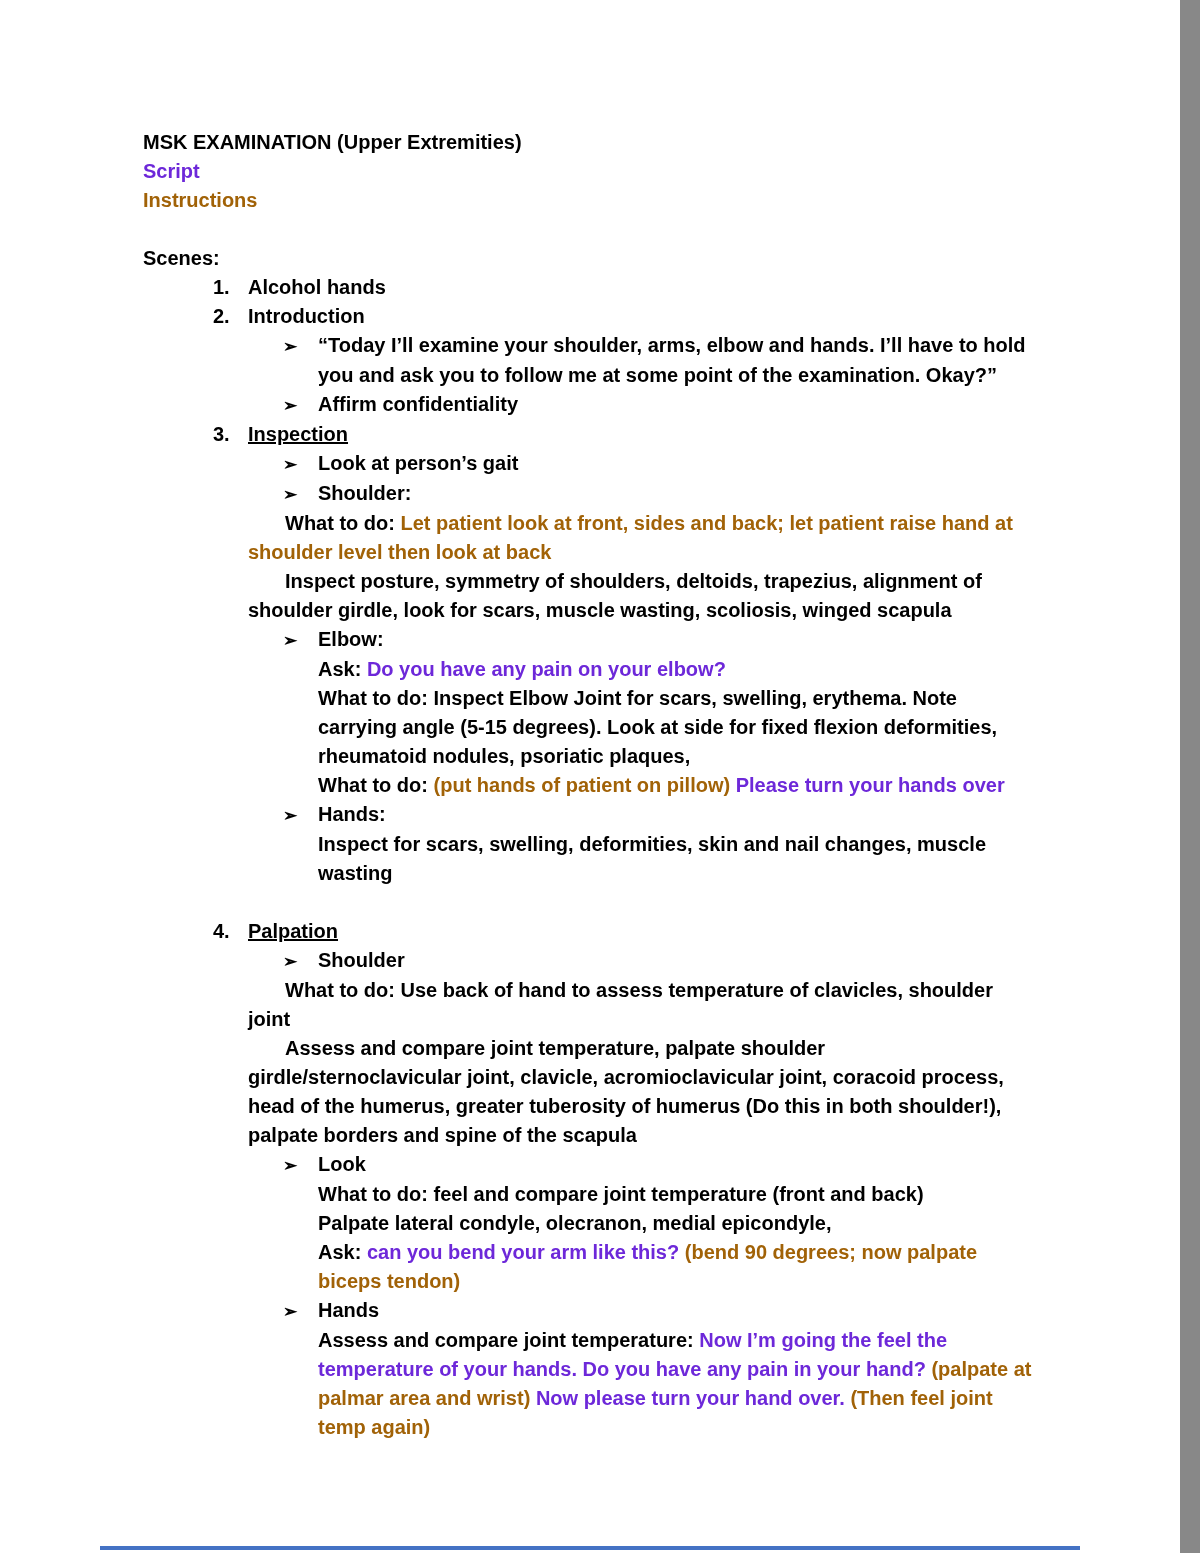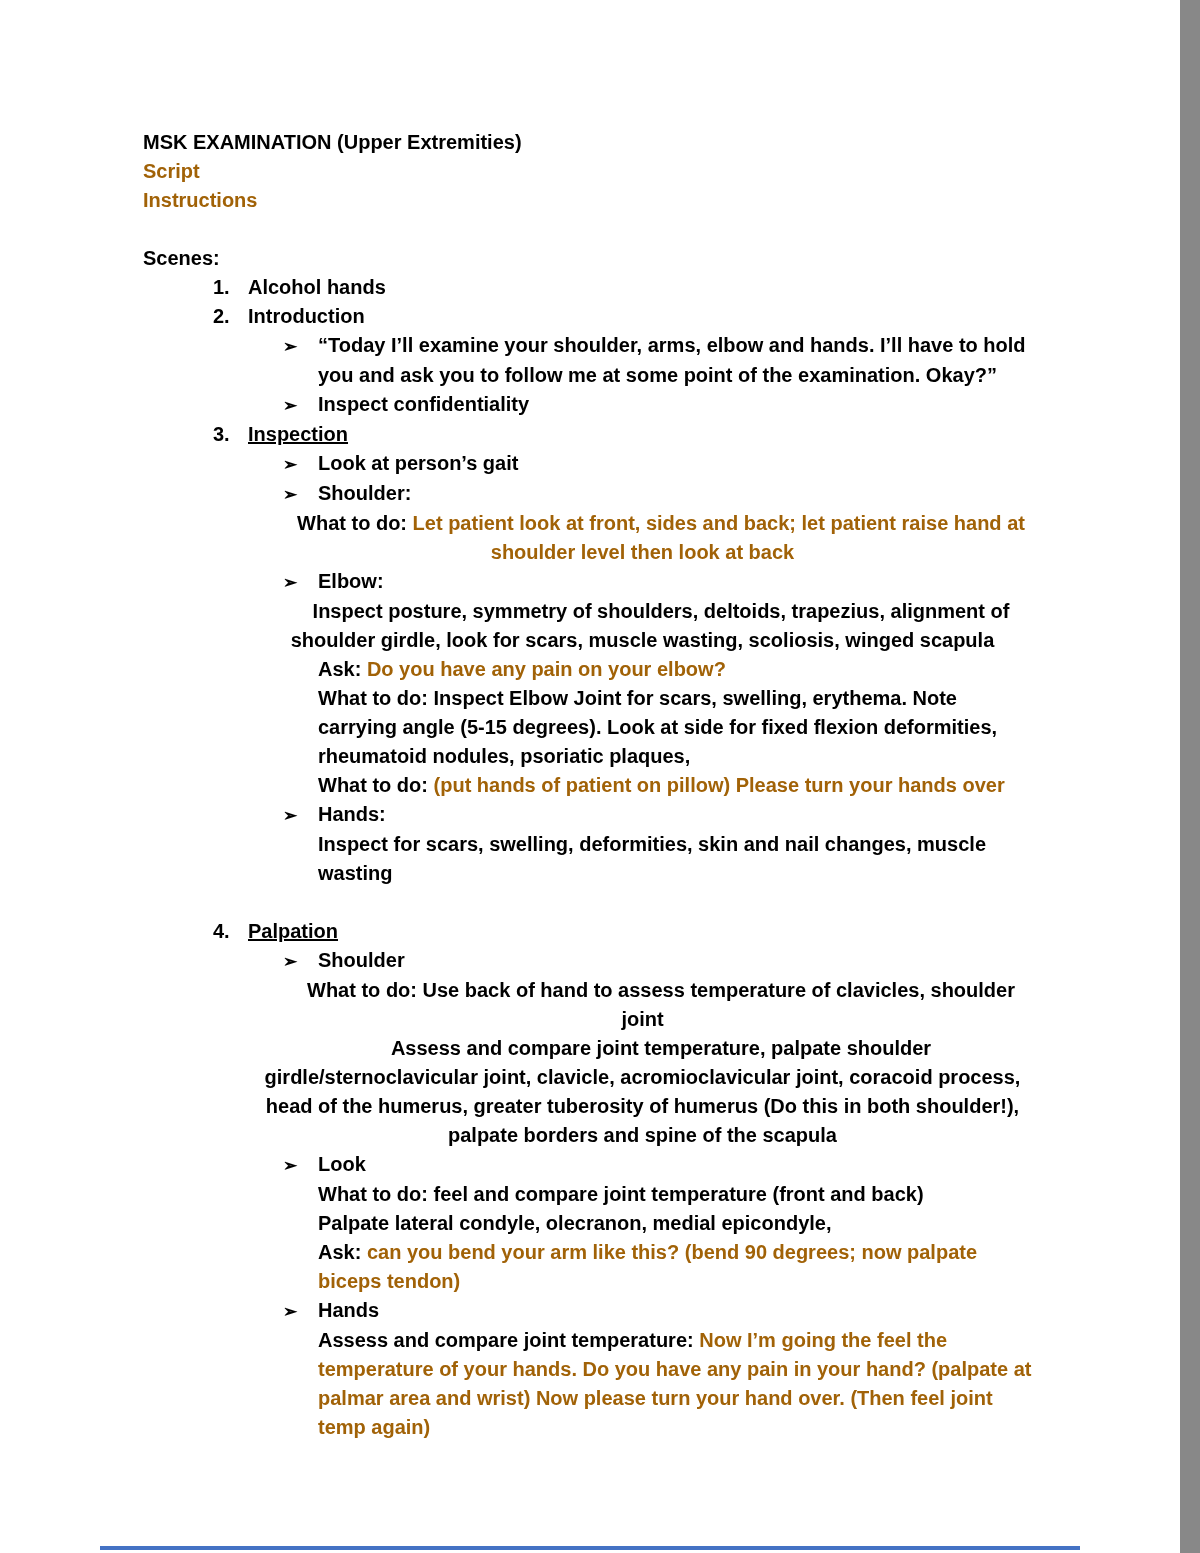--- a/index.html
+++ b/index.html
@@ -16,27 +16,27 @@
     padding: 128px 143px 0 143px;
     font-size: 20px;
     line-height: 29px;
     font-weight: 700;
     color: #000000;
   }
   .blk { margin: 0; }
   .b-p0   { padding-left: 0; }
   .b-num  { padding-left: 105px; text-indent: -35px; }
   .b-arrow{ padding-left: 175px; text-indent: -35px; }
-  .b-p285 { padding-left: 105px; text-indent: 37px; text-align: center; }
+  .b-p285 { padding-left: 105px; text-indent: 37px; }
   .b-p318 { padding-left: 175px; }
   .b-blank{ }
   .marker { display: inline-block; width: 35px; text-indent: 0; }
   .b-arrow .marker { font-size: 17px; }
   .seg-k { color: #000000; }
-  .seg-r { color: #a16207; }
+  .seg-r { color: #6d28d9; }
   .seg-b { color: #a16207; }
   .seg-u { text-decoration: underline; margin-top: 37px; }
   .bottom-rule {
     position: absolute;
     left: 100px;
     right: 100px;
     bottom: 3px;
     height: 4px;
   }
 </style>
@@ -46,27 +46,27 @@
 <div class="page">
   <div class="doc">
       <p class="blk b-p0"><span class="seg-k">MSK EXAMINATION (Upper Extremities)</span></p>
       <p class="blk b-p0"><span class="seg-r">Script</span></p>
       <p class="blk b-p0"><span class="seg-b">Instructions</span></p>
       <p class="blk b-blank">&nbsp;</p>
       <p class="blk b-p0"><span class="seg-k">Scenes:</span></p>
       <p class="blk b-num"><span class="marker">1.</span><span class="seg-k">Alcohol hands</span></p>
       <p class="blk b-num"><span class="marker">2.</span><span class="seg-k">Introduction</span></p>
       <p class="blk b-arrow"><span class="marker">➢</span><span class="seg-k">“Today I’ll examine your shoulder, arms, elbow and hands. I’ll have to hold you and ask you to follow me at some point of the examination. Okay?”</span></p>
-      <p class="blk b-arrow"><span class="marker">➢</span><span class="seg-k">Inspect confidentiality</span></p>
+      <p class="blk b-arrow"><span class="marker">➢</span><span class="seg-k">Affirm confidentiality</span></p>
       <p class="blk b-num"><span class="marker">3.</span><span class="seg-k seg-u">Inspection</span></p>
       <p class="blk b-arrow"><span class="marker">➢</span><span class="seg-k">Look at person’s gait</span></p>
       <p class="blk b-arrow"><span class="marker">➢</span><span class="seg-k">Shoulder:</span></p>
       <p class="blk b-p285"><span class="seg-k">What to do: </span><span class="seg-b">Let patient look at front, sides and back; let patient raise hand at shoulder level then look at back</span></p>
+      <p class="blk b-p285"><span class="seg-k">Inspect posture, symmetry of shoulders, deltoids, trapezius, alignment of shoulder girdle, look for scars, muscle wasting, scoliosis, winged scapula</span></p>
       <p class="blk b-arrow"><span class="marker">➢</span><span class="seg-k">Elbow:</span></p>
-      <p class="blk b-p285"><span class="seg-k">Inspect posture, symmetry of shoulders, deltoids, trapezius, alignment of shoulder girdle, look for scars, muscle wasting, scoliosis, winged scapula</span></p>
       <p class="blk b-p318"><span class="seg-k">Ask: </span><span class="seg-r">Do you have any pain on your elbow?</span></p>
       <p class="blk b-p318"><span class="seg-k">What to do: Inspect Elbow Joint for scars, swelling, erythema. Note carrying angle (5-15 degrees). Look at side for fixed flexion deformities, rheumatoid nodules, psoriatic plaques,</span></p>
       <p class="blk b-p318"><span class="seg-k">What to do: </span><span class="seg-b">(put hands of patient on pillow) </span><span class="seg-r">Please turn your hands over</span></p>
       <p class="blk b-arrow"><span class="marker">➢</span><span class="seg-k">Hands:</span></p>
       <p class="blk b-p318"><span class="seg-k">Inspect for scars, swelling, deformities, skin and nail changes, muscle wasting</span></p>
       <p class="blk b-blank">&nbsp;</p>
       <p class="blk b-num"><span class="marker">4.</span><span class="seg-k seg-u">Palpation</span></p>
       <p class="blk b-arrow"><span class="marker">➢</span><span class="seg-k">Shoulder</span></p>
       <p class="blk b-p285"><span class="seg-k">What to do: Use back of hand to assess temperature of clavicles, shoulder joint</span></p>
       <p class="blk b-p285"><span class="seg-k">Assess and compare joint temperature, palpate shoulder girdle/sternoclavicular joint, clavicle, acromioclavicular joint, coracoid process, head of the humerus, greater tuberosity of humerus (Do this in both shoulder!), palpate borders and spine of the scapula</span></p>

